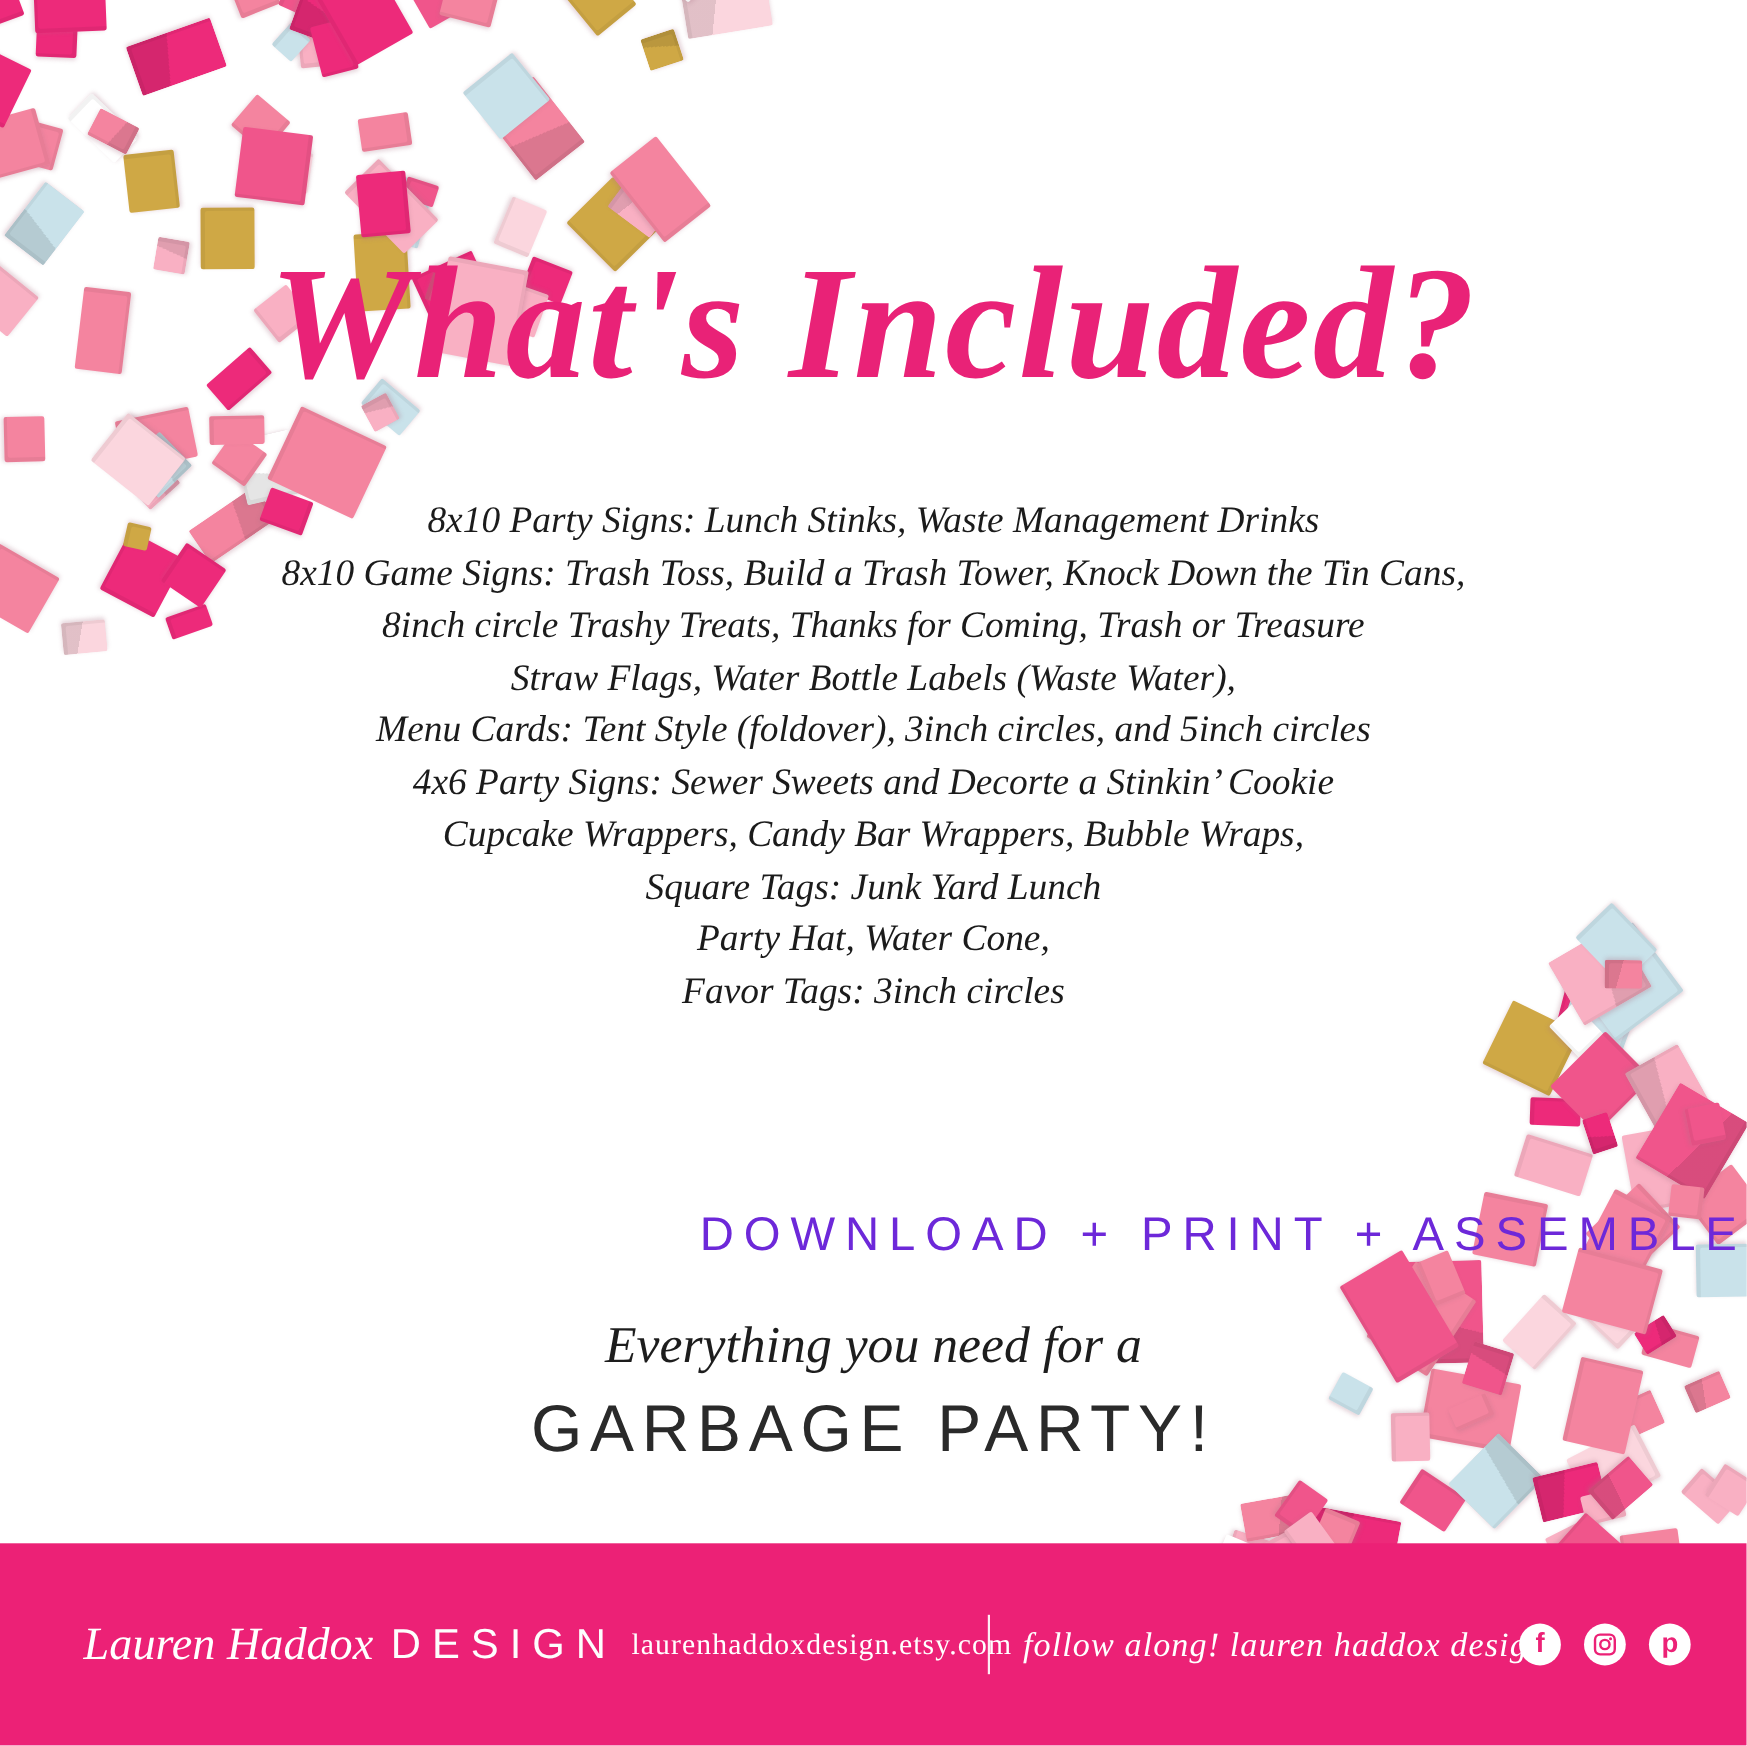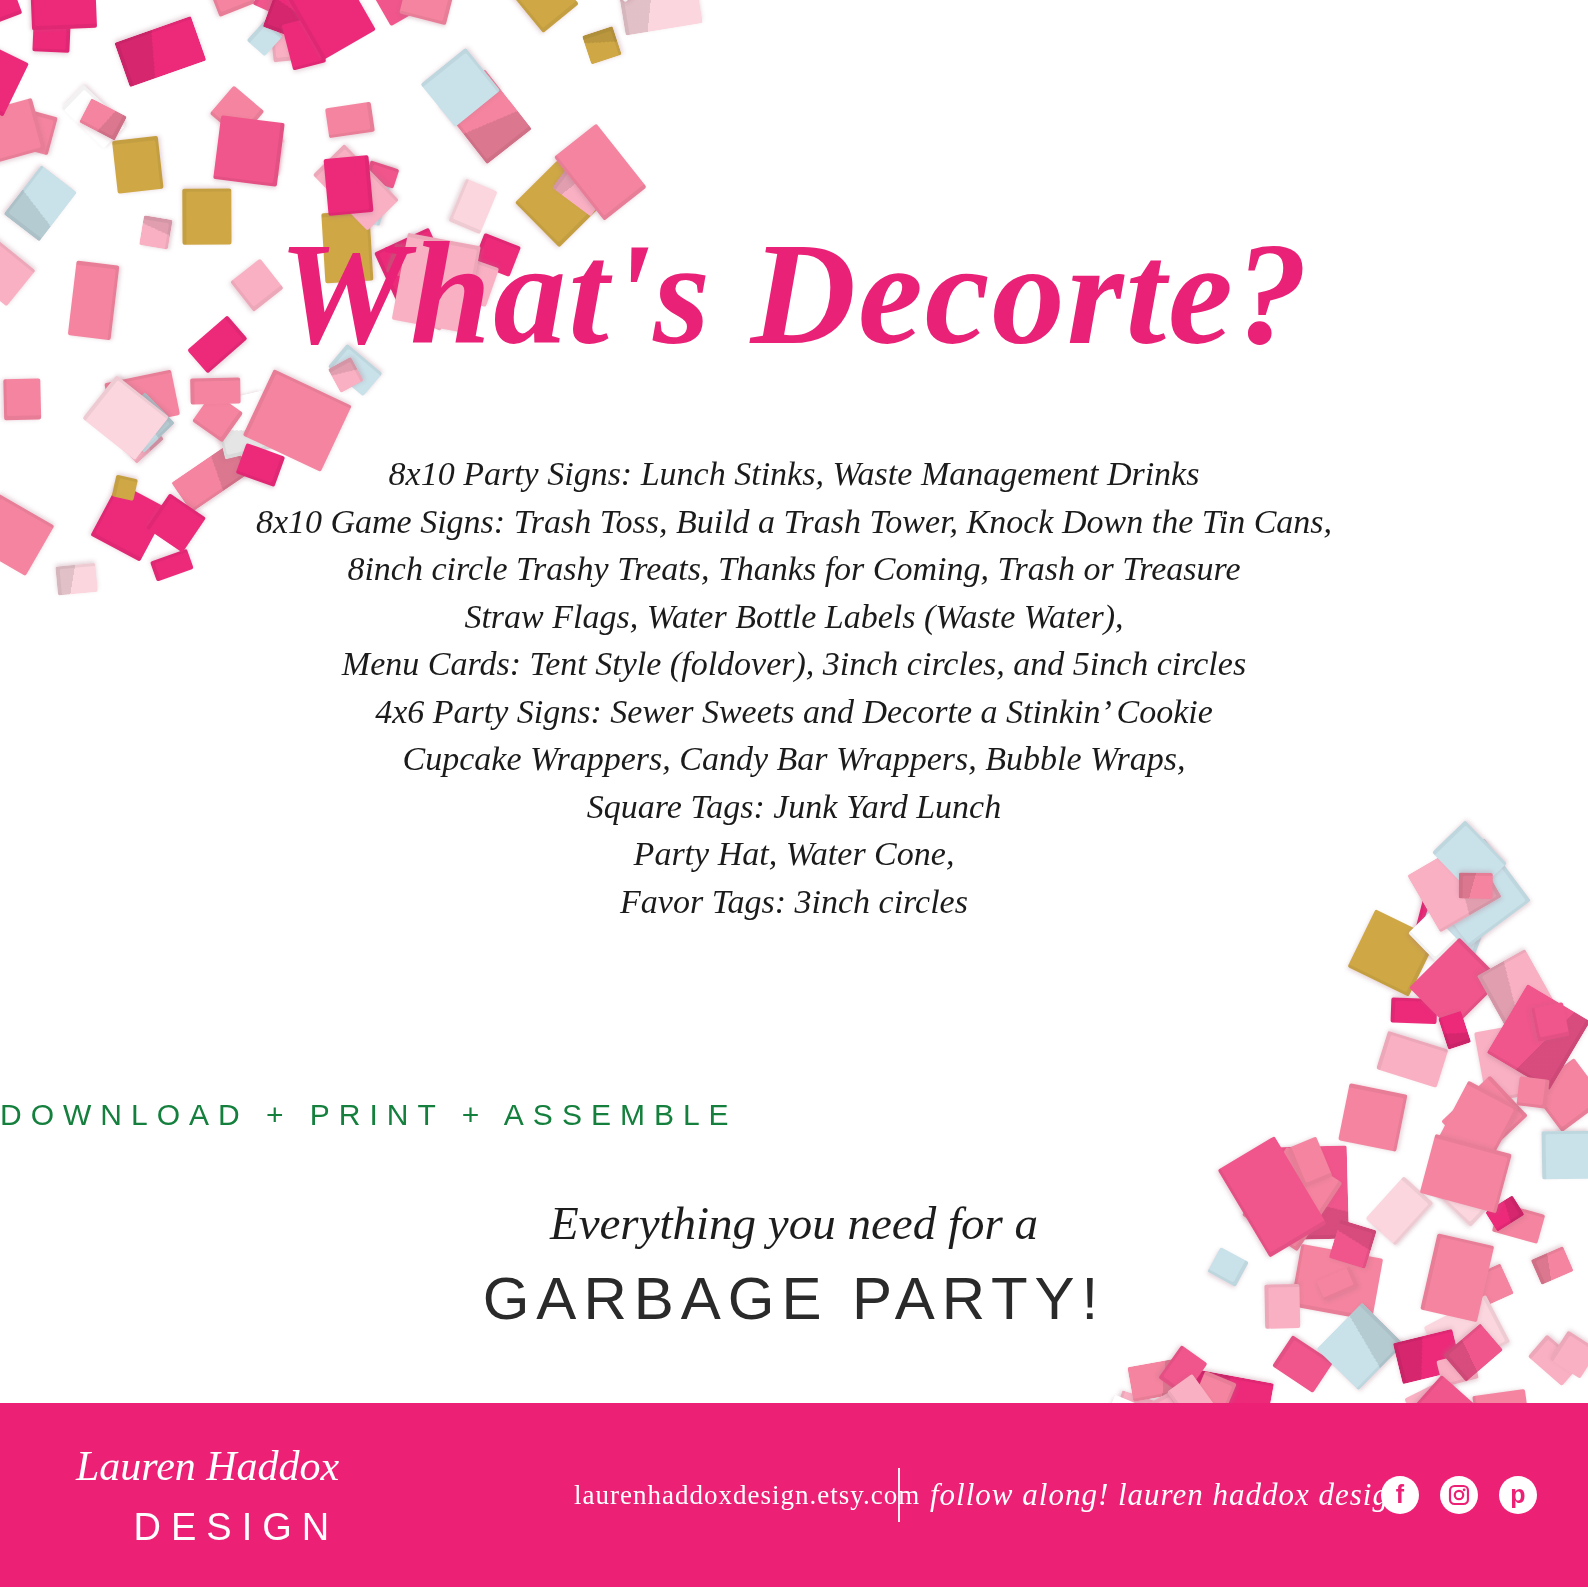--- a/index.html
+++ b/index.html
@@ -21,40 +21,40 @@
     position:absolute;top:196px;left:0;right:0;text-align:center;
     font-family:"Liberation Serif",serif;font-style:italic;
     font-size:146px;line-height:1.35;color:var(--accent);
     letter-spacing:2px;
   }
   .list{
     position:absolute;top:450px;left:0;right:0;text-align:center;
     font-style:italic;font-size:34px;line-height:47.5px;color:var(--ink);
   }
   .cta{
-    position:absolute;top:1098px;left:0;right:0;text-align:left;
+    position:absolute;top:1098px;left:0;right:0;text-align:right;
     font-family:"Liberation Sans",sans-serif;font-weight:300;
-    font-size:30px;letter-spacing:9px;color:#15803d;
+    font-size:43px;letter-spacing:9px;color:#6d28d9;
   }
   .tagline-script{
     position:absolute;top:1196px;left:0;right:0;text-align:center;
     font-style:italic;font-size:47px;color:#1d1d1d;
   }
   .tagline-main{
     position:absolute;top:1264px;left:0;right:0;text-align:center;
     font-family:"Liberation Sans",sans-serif;font-weight:300;
     font-size:60px;letter-spacing:7px;color:#2a2a2a;
   }
   .footer{
     position:absolute;left:0;right:0;bottom:0;height:184px;
     background:var(--footerpink);z-index:2;color:#fff;
   }
   .brand{
     position:absolute;left:76px;top:50%;transform:translateY(-50%);
-    display:flex;align-items:flex-end;gap:16px;white-space:nowrap;flex-direction:column;
+    display:flex;align-items:center;gap:16px;white-space:nowrap;
   }
   .brand-script{
     font-family:"Liberation Serif",serif;font-style:italic;
     font-size:42px;color:#fff;
   }
   .brand-caps{
     font-family:"Liberation Sans",sans-serif;font-weight:300;
     font-size:38px;letter-spacing:10px;color:#fdfdfd;
   }
   .site{
@@ -219,21 +219,21 @@
       <div class="confetti-piece" style="left: 1396.99px; top: 1335.71px; width: 61.0282px; height: 41.5303px; transform: rotate(166.248deg); background: linear-gradient(105deg, rgba(0, 0, 0, 0) 0px, rgba(0, 0, 0, 0) 58%, rgba(0, 0, 0, 0.1) 58%, rgba(0, 0, 0, 0.1) 100%), rgb(237, 42, 122); box-shadow: rgba(168, 112, 132, 0.3) 0px 2px 4px, rgba(0, 0, 0, 0.05) -4px -3px 0px inset;"></div>
       <div class="confetti-piece" style="left: 1409.39px; top: 1385.87px; width: 50.4456px; height: 32.7606px; transform: rotate(333.497deg); background: rgb(249, 176, 195); box-shadow: rgba(168, 112, 132, 0.3) 0px 2px 4px, rgba(0, 0, 0, 0.05) -4px -3px 0px inset;"></div>
       <div class="confetti-piece" style="left: 1439.49px; top: 1355.61px; width: 37.4446px; height: 26.8422px; transform: rotate(345.769deg); background: rgb(249, 176, 195); box-shadow: rgba(168, 112, 132, 0.3) 0px 2px 4px, rgba(0, 0, 0, 0.05) -4px -3px 0px inset;"></div>
       <div class="confetti-piece" style="left: 1399.6px; top: 1393.6px; width: 76.6162px; height: 58.6537px; transform: rotate(131.622deg); background: rgb(240, 85, 139); box-shadow: rgba(168, 112, 132, 0.3) 0px 2px 4px, rgba(0, 0, 0, 0.05) -4px -3px 0px inset;"></div>
       <div class="confetti-piece" style="left: 1448.64px; top: 1334.85px; width: 48.5819px; height: 35.0102px; transform: rotate(139.279deg); background: linear-gradient(105deg, rgba(0, 0, 0, 0) 0px, rgba(0, 0, 0, 0) 58%, rgba(0, 0, 0, 0.1) 58%, rgba(0, 0, 0, 0.1) 100%), rgb(240, 85, 139); box-shadow: rgba(168, 112, 132, 0.3) 0px 2px 4px, rgba(0, 0, 0, 0.05) -4px -3px 0px inset;"></div>
       <div class="confetti-piece" style="left: 1162.63px; top: 1355.34px; width: 40.0596px; height: 31.7168px; transform: rotate(125.419deg); background: rgb(240, 85, 139); box-shadow: rgba(168, 112, 132, 0.3) 0px 2px 4px, rgba(0, 0, 0, 0.05) -4px -3px 0px inset;"></div>
       <div class="confetti-piece" style="left: 1171.05px; top: 1384.14px; width: 40.9143px; height: 31.1416px; transform: rotate(54.1747deg); background: rgb(249, 176, 195); box-shadow: rgba(168, 112, 132, 0.3) 0px 2px 4px, rgba(0, 0, 0, 0.05) -4px -3px 0px inset;"></div>
     </div>
 
   <div class="content">
-    <h1 class="title">What's Decorte?</h1>
+    <h1 class="title">What's Included?</h1>
 
     <div class="list">
         <div class="line">8x10 Party Signs: Lunch Stinks, Waste Management Drinks</div>
         <div class="line">8x10 Game Signs: Trash Toss, Build a Trash Tower, Knock Down the Tin Cans,</div>
         <div class="line">8inch circle Trashy Treats, Thanks for Coming, Trash or Treasure</div>
         <div class="line">Straw Flags, Water Bottle Labels (Waste Water),</div>
         <div class="line">Menu Cards: Tent Style (foldover), 3inch circles, and 5inch circles</div>
         <div class="line">4x6 Party Signs: Sewer Sweets and Decorte a Stinkin’ Cookie</div>
         <div class="line">Cupcake Wrappers, Candy Bar Wrappers, Bubble Wraps,</div>
         <div class="line">Square Tags: Junk Yard Lunch</div>

